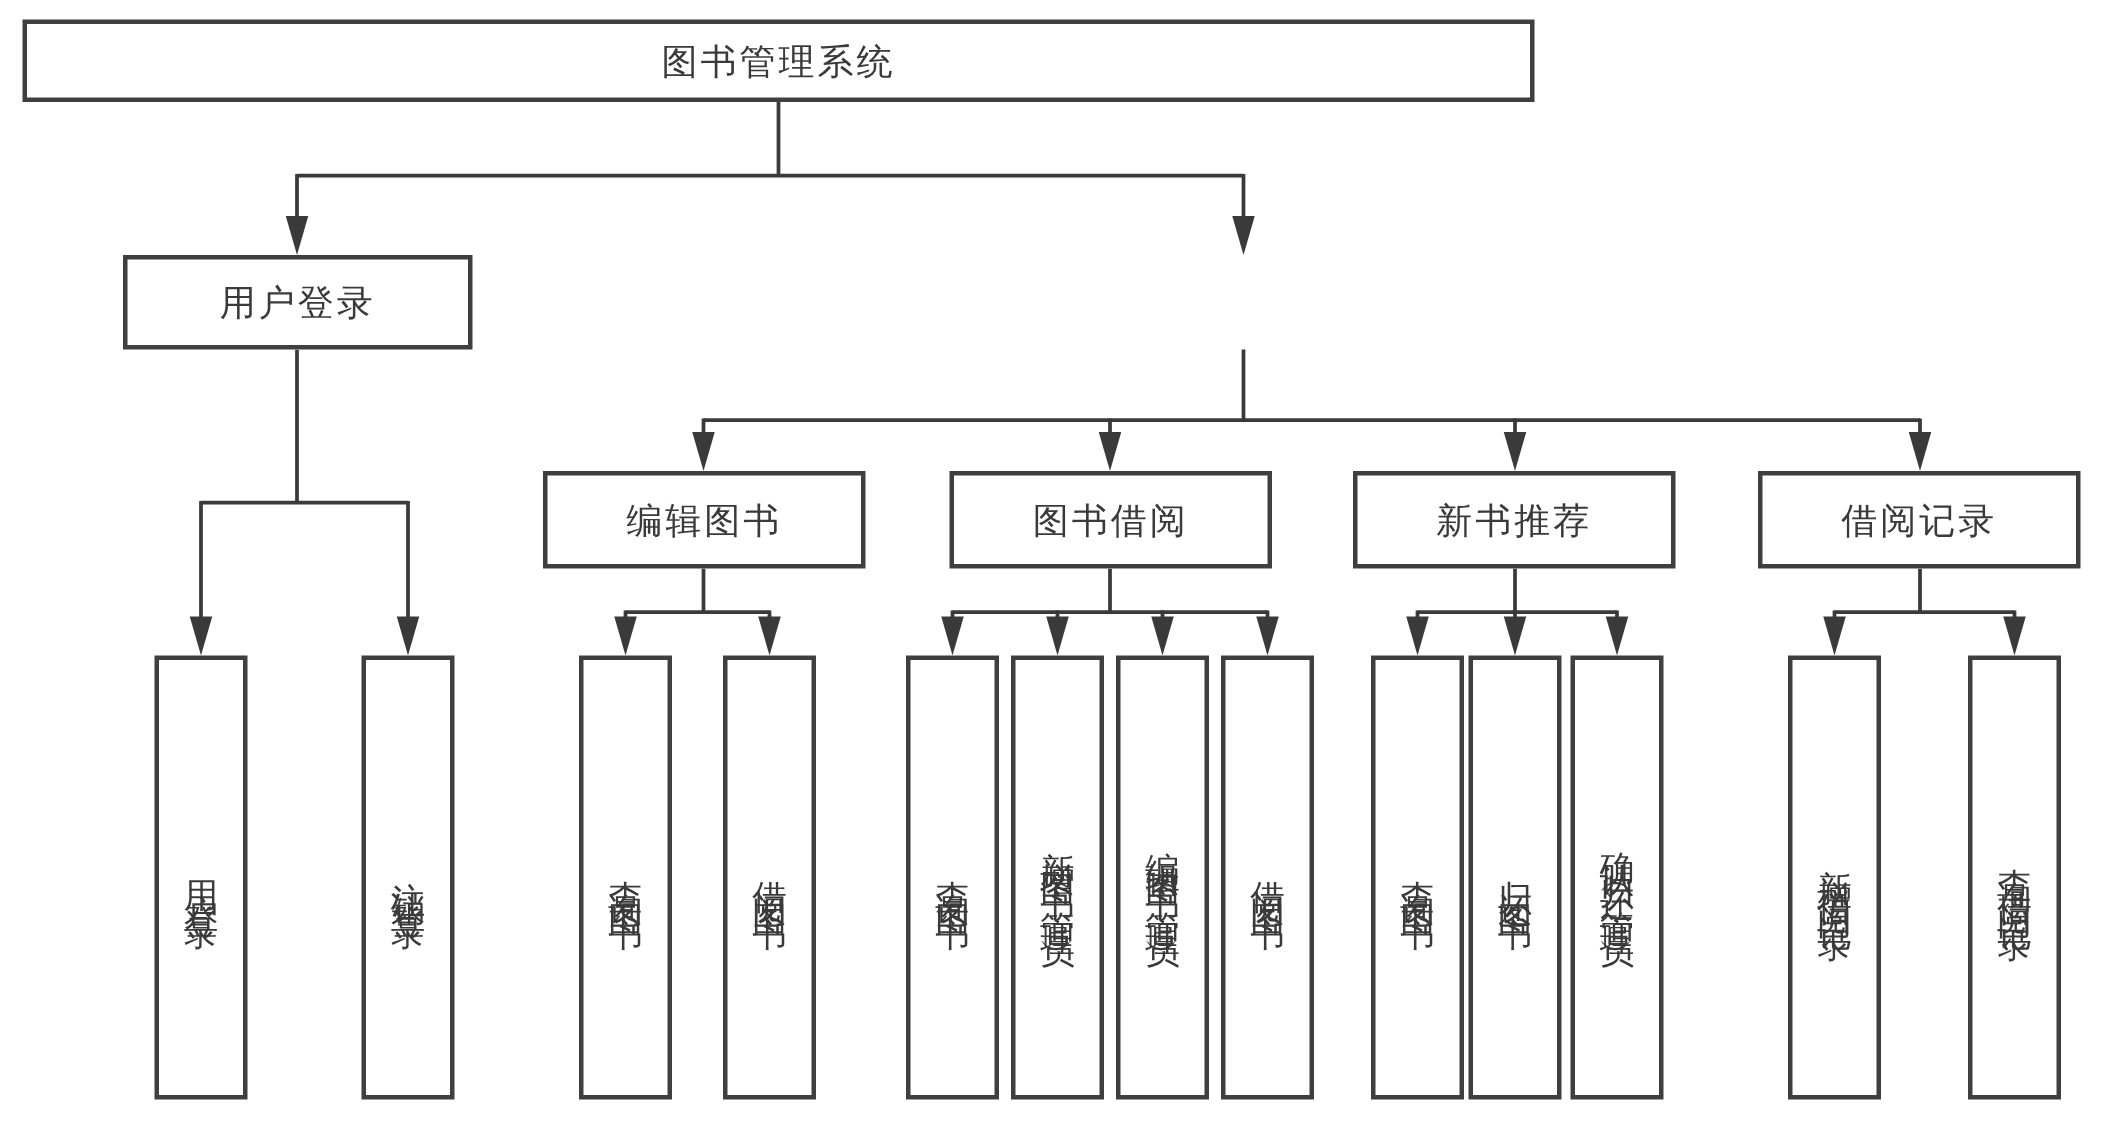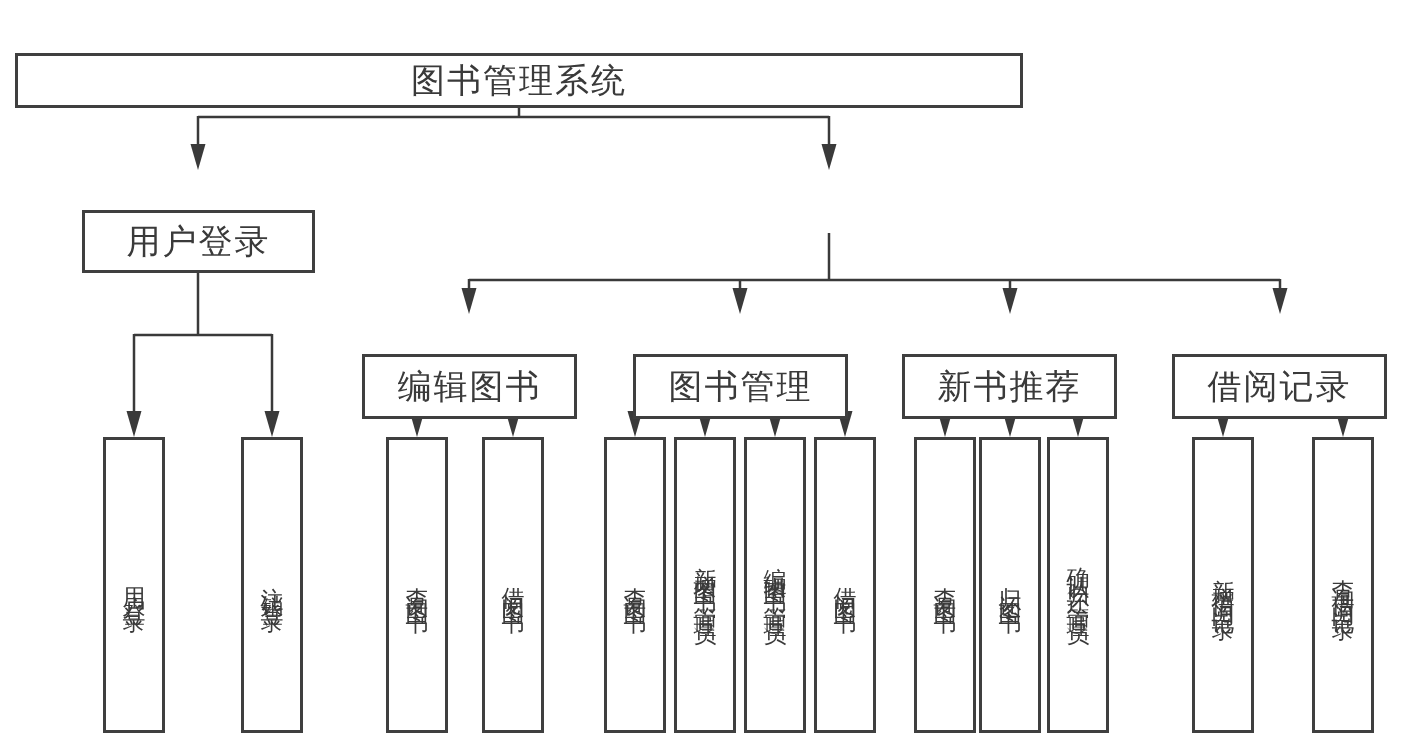--- a/index.html
+++ b/index.html
@@ -14,24 +14,23 @@
     position:absolute;
     box-sizing:border-box;
     border:3px solid #3f3f3f;
     background:#ffffff;
     display:flex;
     align-items:center;
     justify-content:center;
     color:#3a3a3a;
   }
   .h-node{
-    font-size:34px;
+    font-size:24px;
     letter-spacing:2px;
     white-space:nowrap;
-    margin-top:40px;
   }
   .v-node{
     font-size:23px;
     letter-spacing:8px;
     writing-mode:vertical-rl;
     text-align:center;
     line-height:1;
   }
   
   .n-root{left:15px;top:13px;width:1008px;height:55px;}
@@ -146,21 +145,21 @@
   </div>
 
   <div class="node h-node n-user-login">
     <span>用户登录</span>
   </div>
 
   <div class="node h-node lvl3 n-new-book">
     <span>编辑图书</span>
   </div>
   <div class="node h-node lvl3 n-borrowing">
-    <span>图书管理</span>
+    <span>图书借阅</span>
   </div>
   <div class="node h-node lvl3 n-current">
     <span>新书推荐</span>
   </div>
   <div class="node h-node lvl3 n-records">
     <span>借阅记录</span>
   </div>
 
   <div class="node v-node leaf n-leaf-login">
     <span>用户登录</span>

